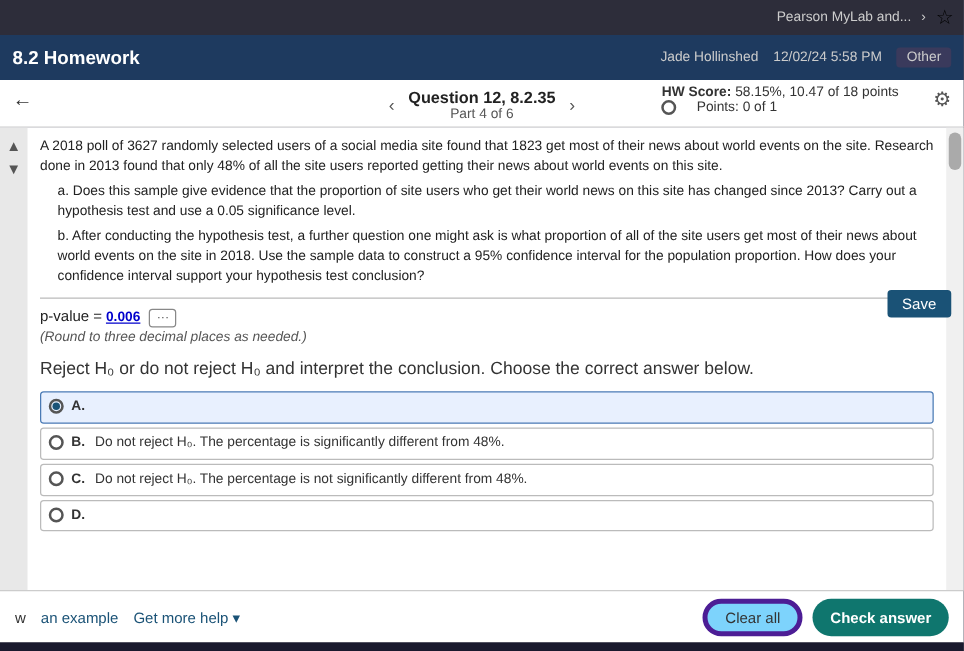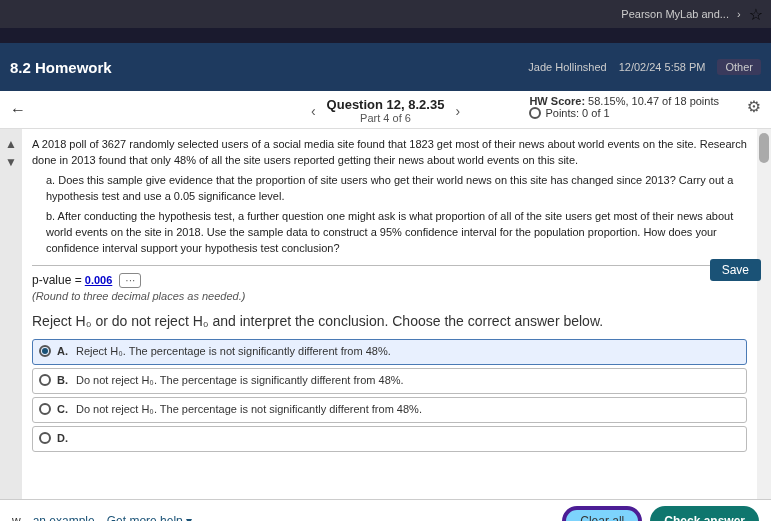--- a/index.html
+++ b/index.html
@@ -28,26 +28,25 @@
     }
     .top-bar-icons {
       display: flex;
       gap: 6px;
       align-items: center;
     }
 
     
     .header-row {
       background: #1e3a5f;
-      height: 48px;
+      height: 36px;
       display: flex;
       align-items: center;
       padding: 0 10px;
       gap: 20px;
-      margin-top: 15px;
     }
     .header-title {
       color: white;
       font-size: 15px;
       font-weight: bold;
     }
     .header-right {
       margin-left: auto;
       display: flex;
       align-items: center;
@@ -105,21 +104,21 @@
       font-size: 11px;
       color: #333;
       text-align: right;
     }
     .hw-score .score-bold {
       font-weight: bold;
     }
     .points-row {
       display: flex;
       align-items: center;
-      gap: 4px;
+      gap: 16px;
       font-size: 11px;
       color: #333;
       text-align: center;
     }
     .circle-icon {
       width: 12px;
       height: 12px;
       border-radius: 50%;
       border: 2px solid #555;
       display: inline-block;
@@ -437,21 +436,20 @@
     <div class="reject-text">Reject H₀ or do not reject H₀ and interpret the conclusion. Choose the correct answer below.</div>
 
     <div class="options-section">
     <div class="option-row selected">
           <div class="option-radio">
             <div class="radio-outer">
               <div class="radio-inner"></div>
             </div>
           </div>
           <span class="option-label">A.</span>
-          <span> Reject H₀. The percentage is not significantly different from 48%.</span>
         </div>
         <div class="option-row">
           <div class="option-radio">
             <div class="radio-outer"></div>
           </div>
           <span class="option-label">B.</span>
           <span> Do not reject H₀. The percentage is significantly different from 48%.</span>
         </div>
         <div class="option-row">
           <div class="option-radio">

